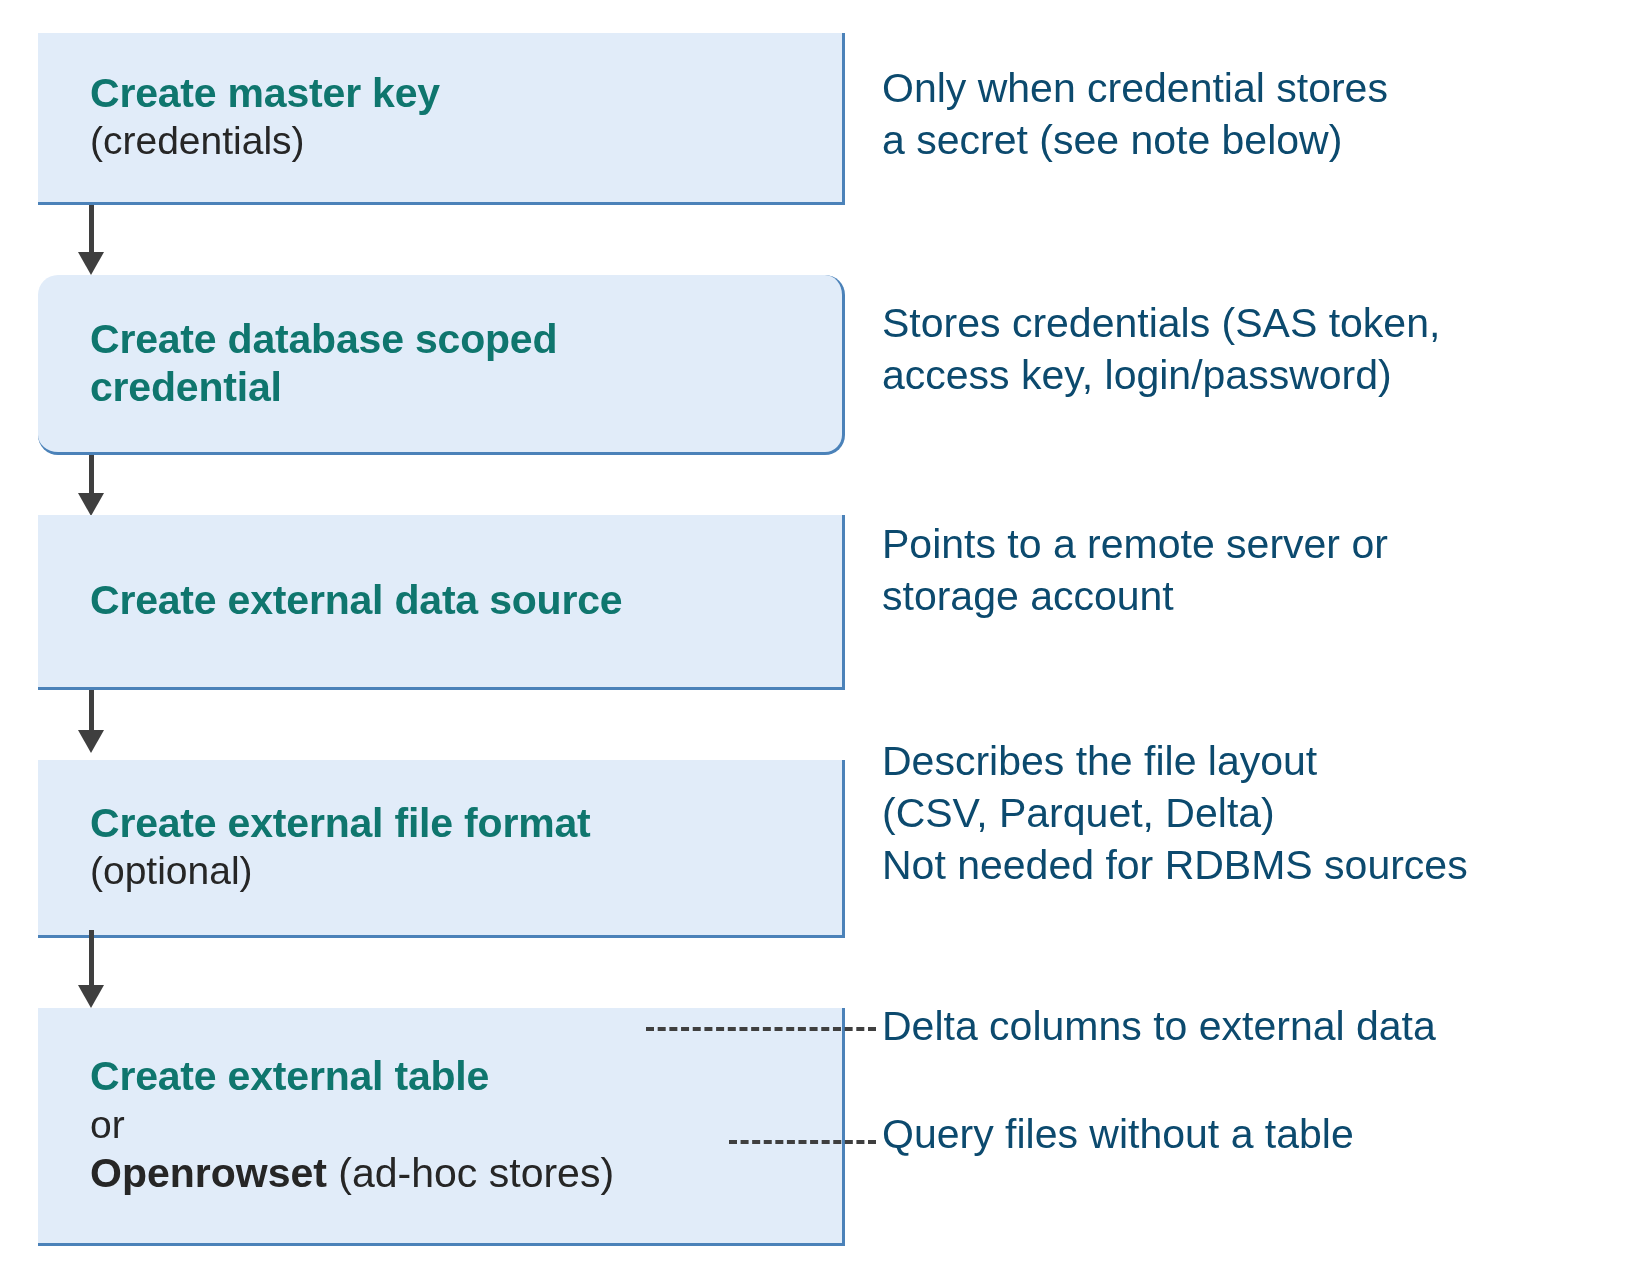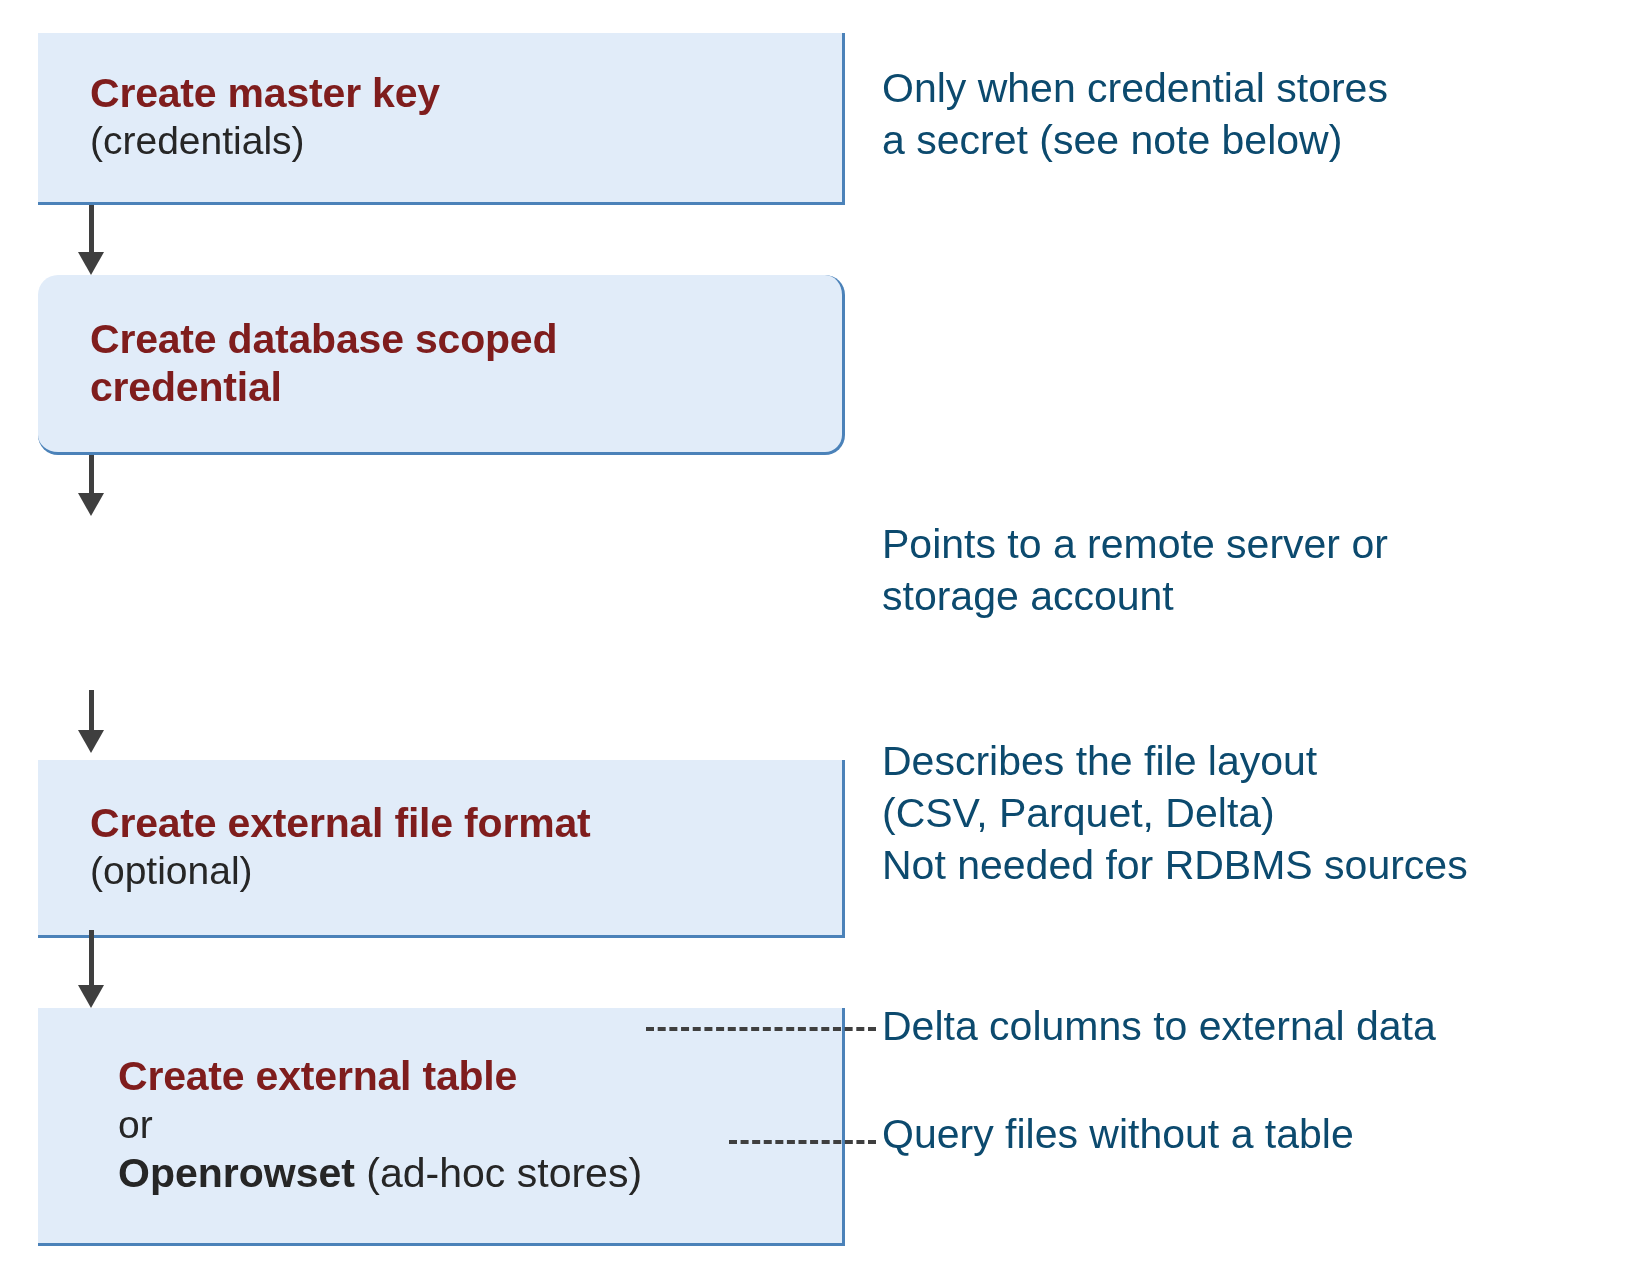--- a/index.html
+++ b/index.html
@@ -35,37 +35,37 @@
     justify-content: center;
     padding-left: 52px;
     padding-right: 16px;
   }
 
   .step-title {
     font-weight: bold;
     font-size: 41px;
     line-height: 1.17;
     letter-spacing: -0.2px;
-    color: #7f1d1d;
+    color: #0f766e;
     white-space: nowrap;
   }
   .step-sub {
     font-weight: normal;
     font-size: 39px;
     line-height: 1.2;
     color: #262626;
     white-space: nowrap;
   }
 
   
   #box-0 { top: 33px;   height: 172px; }
   #box-1 { top: 275px;  height: 180px; border-radius: 20px; }
   #box-2 { top: 515px;  height: 175px; }
   #box-3 { top: 752px;  height: 178px; margin-top: 8px; }
-  #box-4 { top: 1008px; height: 238px; padding-left: 80px; }
+  #box-4 { top: 1008px; height: 238px; padding-left: 52px; }
 
   
   .connector {
     position: absolute;
     left: 78px;
     width: 26px;
   }
   .connector .shaft {
     position: absolute;
     left: 11px;
@@ -147,26 +147,31 @@
 
   <div class="connector" id="conn-0">
     <div class="shaft"></div>
     <div class="head"></div>
   </div>
 
   <div class="step-box" id="box-1">
     <div class="step-title" style="white-space: pre-line;">Create database scoped
 credential</div>
   </div>
+  <div class="note" id="note-1">Stores credentials (SAS token,
+access key, login/password)</div>
 
   <div class="connector" id="conn-1">
     <div class="shaft"></div>
     <div class="head"></div>
   </div>
 
+  <div class="step-box" id="box-2">
+    <div class="step-title">Create external data source</div>
+  </div>
   <div class="note" id="note-2">Points to a remote server or
 storage account</div>
 
   <div class="connector" id="conn-2">
     <div class="shaft"></div>
     <div class="head"></div>
   </div>
 
   <div class="step-box" id="box-3">
     <div class="step-title">Create external file format</div>

